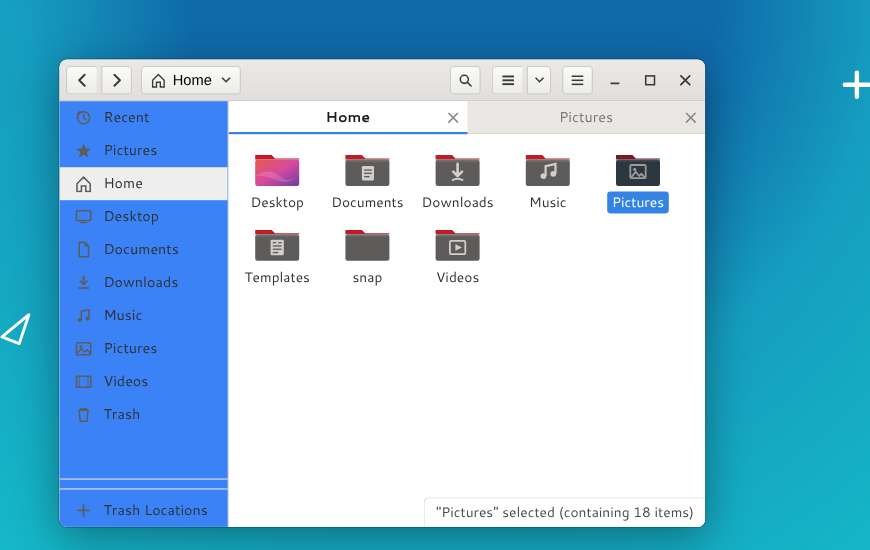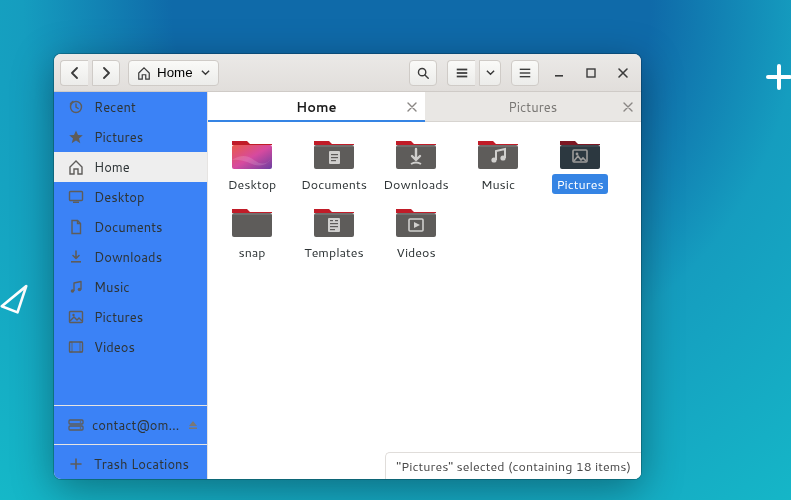--- a/index.html
+++ b/index.html
@@ -266,39 +266,30 @@
           <div class="side-item">
             <span class="ico">
               <svg viewBox="0 0 16 16" width="16" height="16">
                 <rect x="1.5" y="3" width="13" height="10" rx="1" fill="none" stroke="#5e5c5a" stroke-width="1.4"></rect>
                 <rect x="1.5" y="3" width="2.5" height="10" fill="none" stroke="#5e5c5a" stroke-width="0.8"></rect>
                 <rect x="12" y="3" width="2.5" height="10" fill="none" stroke="#5e5c5a" stroke-width="0.8"></rect>
               </svg>
             </span>
             <span>Videos</span>
           </div>
+          <div class="side-item">
+            <span class="ico">
+              <svg viewBox="0 0 16 16" width="16" height="16">
+                <path d="M3 4 H13 M5.5 4 V2.5 H10.5 V4 M4 4 L5 14 H11 L12 4" fill="none" stroke="#5e5c5a" stroke-width="1.4" stroke-linejoin="round"></path>
+              </svg>
+            </span>
+            <span>Trash</span>
+          </div>
         </div>
       <div class="side-sep"></div>
-      <div class="side-account">
-        <span class="ico">
-          <svg width="16" height="16" viewBox="0 0 16 16">
-              <rect x="1" y="3" width="14" height="4" rx="1" fill="none" stroke="#5e5c5a" stroke-width="1.3"></rect>
-              <rect x="1" y="9" width="14" height="4" rx="1" fill="none" stroke="#5e5c5a" stroke-width="1.3"></rect>
-              <circle cx="12.5" cy="5" r="0.8" fill="#5e5c5a"></circle>
-              <circle cx="12.5" cy="11" r="0.8" fill="#5e5c5a"></circle>
-            </svg>
-        </span>
-        <span>contact@om…</span>
-        <span class="eject">
-          <svg width="12" height="12" viewBox="0 0 12 12">
-              <path d="M6 2 L10 7 H2 Z" fill="#7a7875"></path>
-              <rect x="2" y="8.5" width="8" height="1.5" fill="#7a7875"></rect>
-            </svg>
-        </span>
-      </div>
       <div class="side-sep"></div>
       <div class="side-item">
         <span class="ico">
           <svg width="14" height="14" viewBox="0 0 14 14">
               <path d="M7 2 V12 M2 7 H12" stroke="#5e5c5a" stroke-width="1.6" stroke-linecap="round"></path>
             </svg>
         </span>
         <span>Trash Locations</span>
       </div>
     </div>
@@ -391,47 +382,47 @@
   </svg>
             </div>
             <div class="label">Pictures</div>
           </div>
           <div class="fitem">
             <div class="folder">
               <svg class="folder-body" width="44" height="34" viewBox="0 0 44 34">
     <path d="M2 5 H17 L20 8 H42 V9 H2 Z" fill="#c01c28"></path>
     <rect x="2" y="9" width="40" height="24" rx="2" fill="#5e5c5a"></rect>
     <rect x="2" y="9" width="40" height="2" fill="rgba(255,255,255,.12)"></rect>
-
-  </svg>
-            </div>
-            <div class="label">snap</div>
-          </div>
-          <div class="fitem">
-            <div class="folder">
-              <svg class="folder-body" width="44" height="34" viewBox="0 0 44 34">
-    <path d="M2 5 H17 L20 8 H42 V9 H2 Z" fill="#c01c28"></path>
-    <rect x="2" y="9" width="40" height="24" rx="2" fill="#5e5c5a"></rect>
-    <rect x="2" y="9" width="40" height="2" fill="rgba(255,255,255,.12)"></rect>
     <rect x="16" y="14" width="12" height="14" rx="1" fill="#d0cfcd"></rect>
                 <rect x="18" y="16" width="3" height="1.2" fill="#5e5c5a"></rect>
                 <rect x="23" y="16" width="3" height="1.2" fill="#5e5c5a"></rect>
                 <rect x="18" y="19" width="8" height="1.2" fill="#5e5c5a"></rect>
                 <rect x="18" y="22" width="8" height="1.2" fill="#5e5c5a"></rect>
                 <rect x="18" y="25" width="5" height="1.2" fill="#5e5c5a"></rect>
   </svg>
             </div>
             <div class="label">Templates</div>
           </div>
           <div class="fitem">
             <div class="folder">
               <svg class="folder-body" width="44" height="34" viewBox="0 0 44 34">
     <path d="M2 5 H17 L20 8 H42 V9 H2 Z" fill="#c01c28"></path>
     <rect x="2" y="9" width="40" height="24" rx="2" fill="#5e5c5a"></rect>
     <rect x="2" y="9" width="40" height="2" fill="rgba(255,255,255,.12)"></rect>
+
+  </svg>
+            </div>
+            <div class="label">snap</div>
+          </div>
+          <div class="fitem">
+            <div class="folder">
+              <svg class="folder-body" width="44" height="34" viewBox="0 0 44 34">
+    <path d="M2 5 H17 L20 8 H42 V9 H2 Z" fill="#c01c28"></path>
+    <rect x="2" y="9" width="40" height="24" rx="2" fill="#5e5c5a"></rect>
+    <rect x="2" y="9" width="40" height="2" fill="rgba(255,255,255,.12)"></rect>
     <rect x="15" y="15" width="14" height="12" rx="1" fill="none" stroke="#d0cfcd" stroke-width="1.6"></rect>
                 <path d="M20 18 L26 21 L20 24 Z" fill="#d0cfcd"></path>
   </svg>
             </div>
             <div class="label">Videos</div>
           </div>
         </div>
     </div>
   </div>
 

